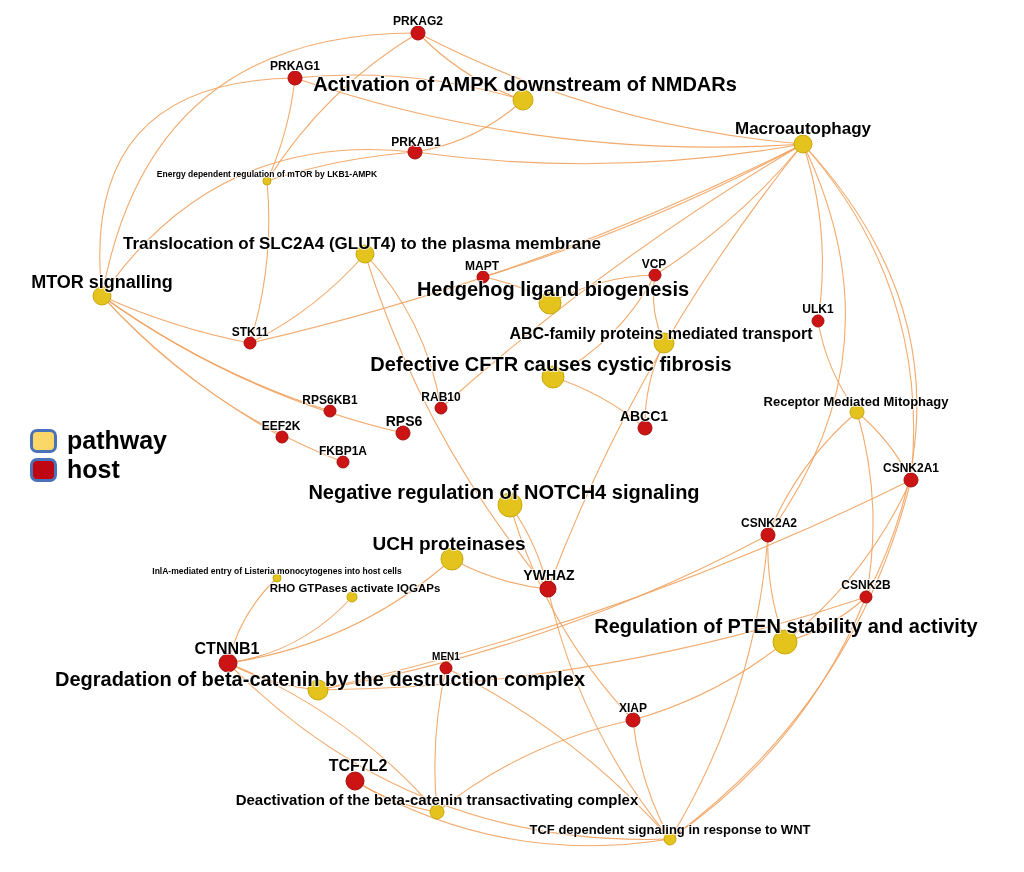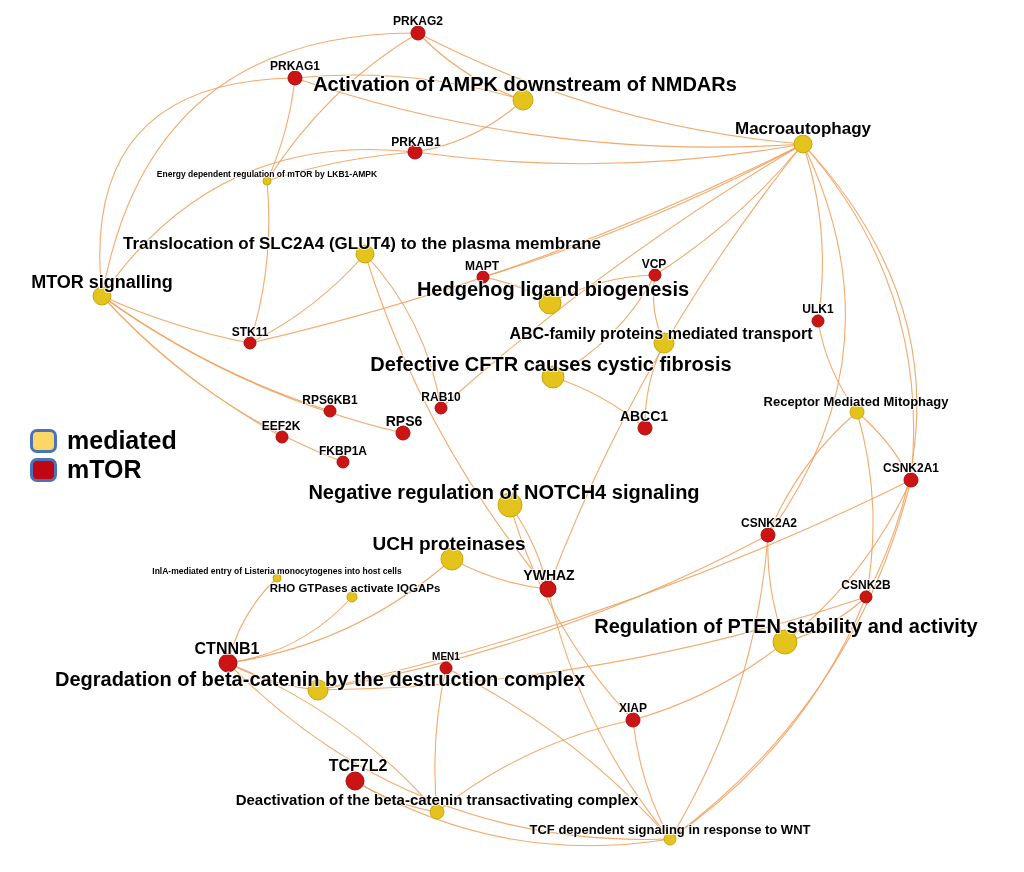--- a/index.html
+++ b/index.html
@@ -164,20 +164,20 @@
         <text x="446" y="660" text-anchor="middle" font-size="10" fill="#000000" font-weight="bold">MEN1</text>
         <text x="227" y="654" text-anchor="middle" font-size="16" fill="#000000" font-weight="bold">CTNNB1</text>
         <text x="633" y="712" text-anchor="middle" font-size="12" fill="#000000" font-weight="bold">XIAP</text>
         <text x="358" y="771" text-anchor="middle" font-size="16" fill="#000000" font-weight="bold">TCF7L2</text>
       </g>
     </svg>
 
   <div class="legend">
     <div class="legend-row">
       <span class="swatch" style="background:#fbd768;"></span>
-      <span class="legend-label">mediated</span>
+      <span class="legend-label">pathway</span>
     </div>
     <div class="legend-row">
       <span class="swatch" style="background:#be0712;"></span>
-      <span class="legend-label">mTOR</span>
+      <span class="legend-label">host</span>
     </div>
   </div>
 </div>
 
 </body></html>

